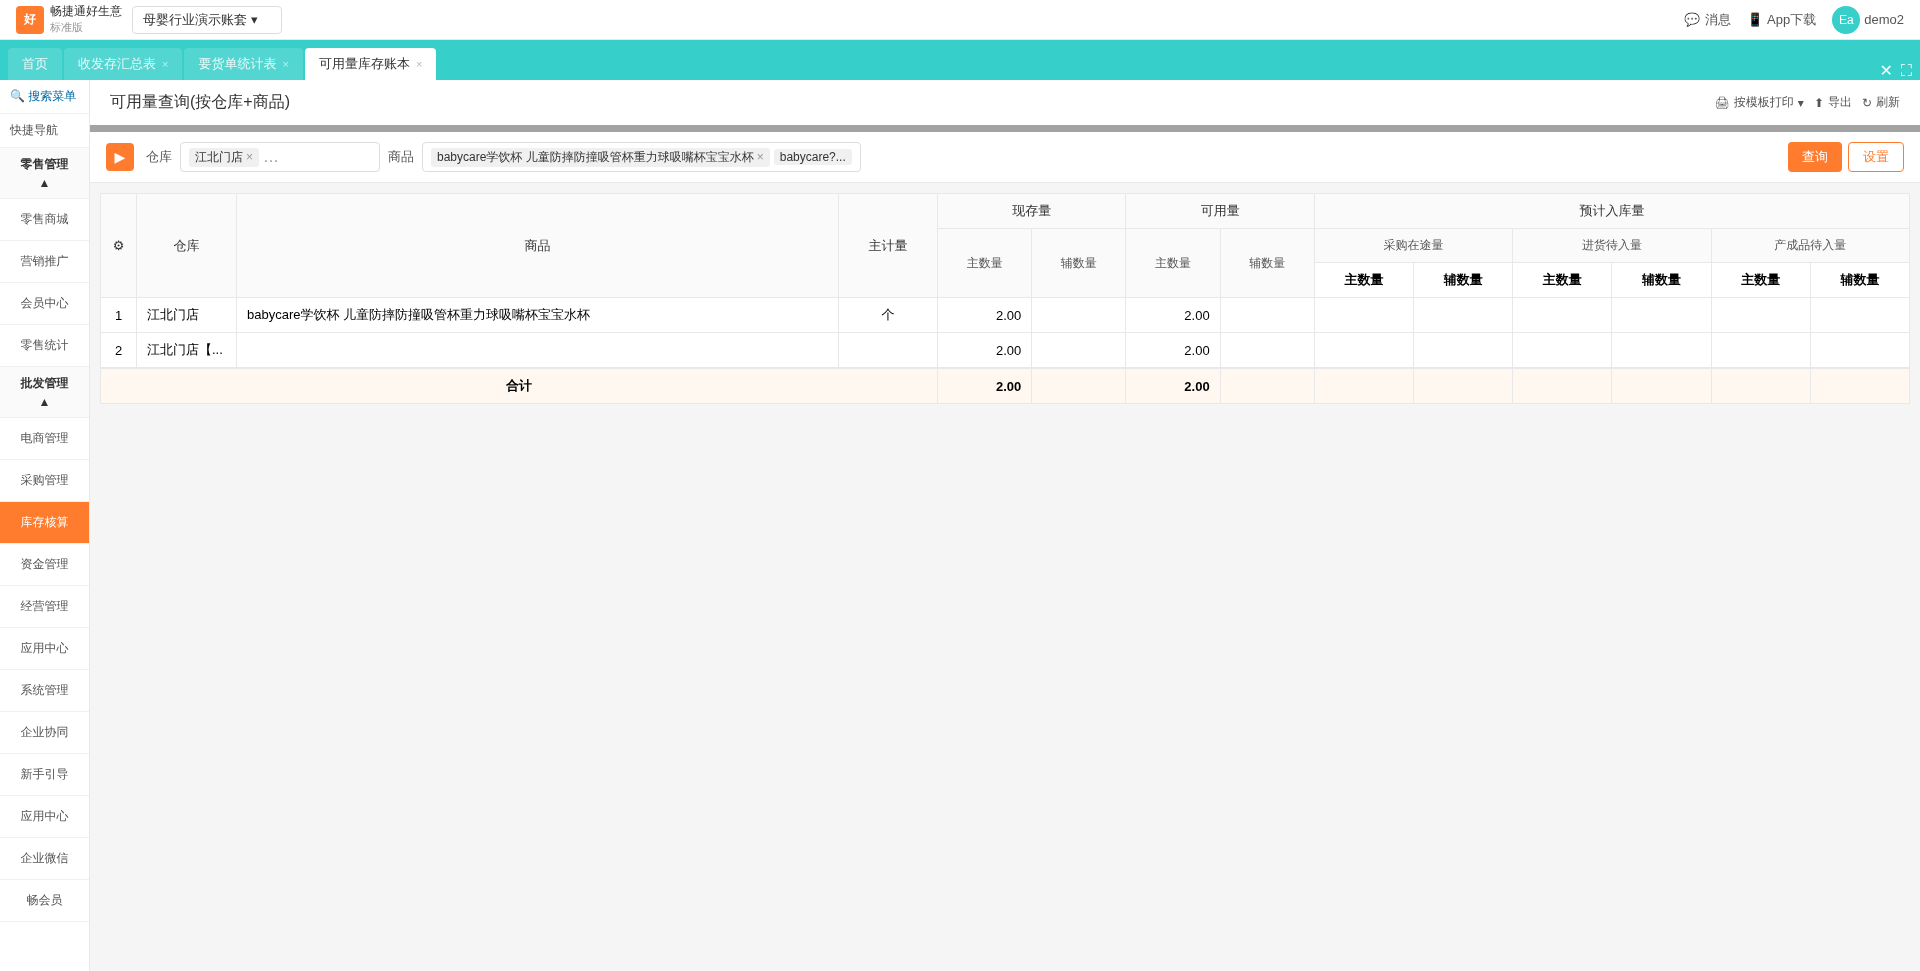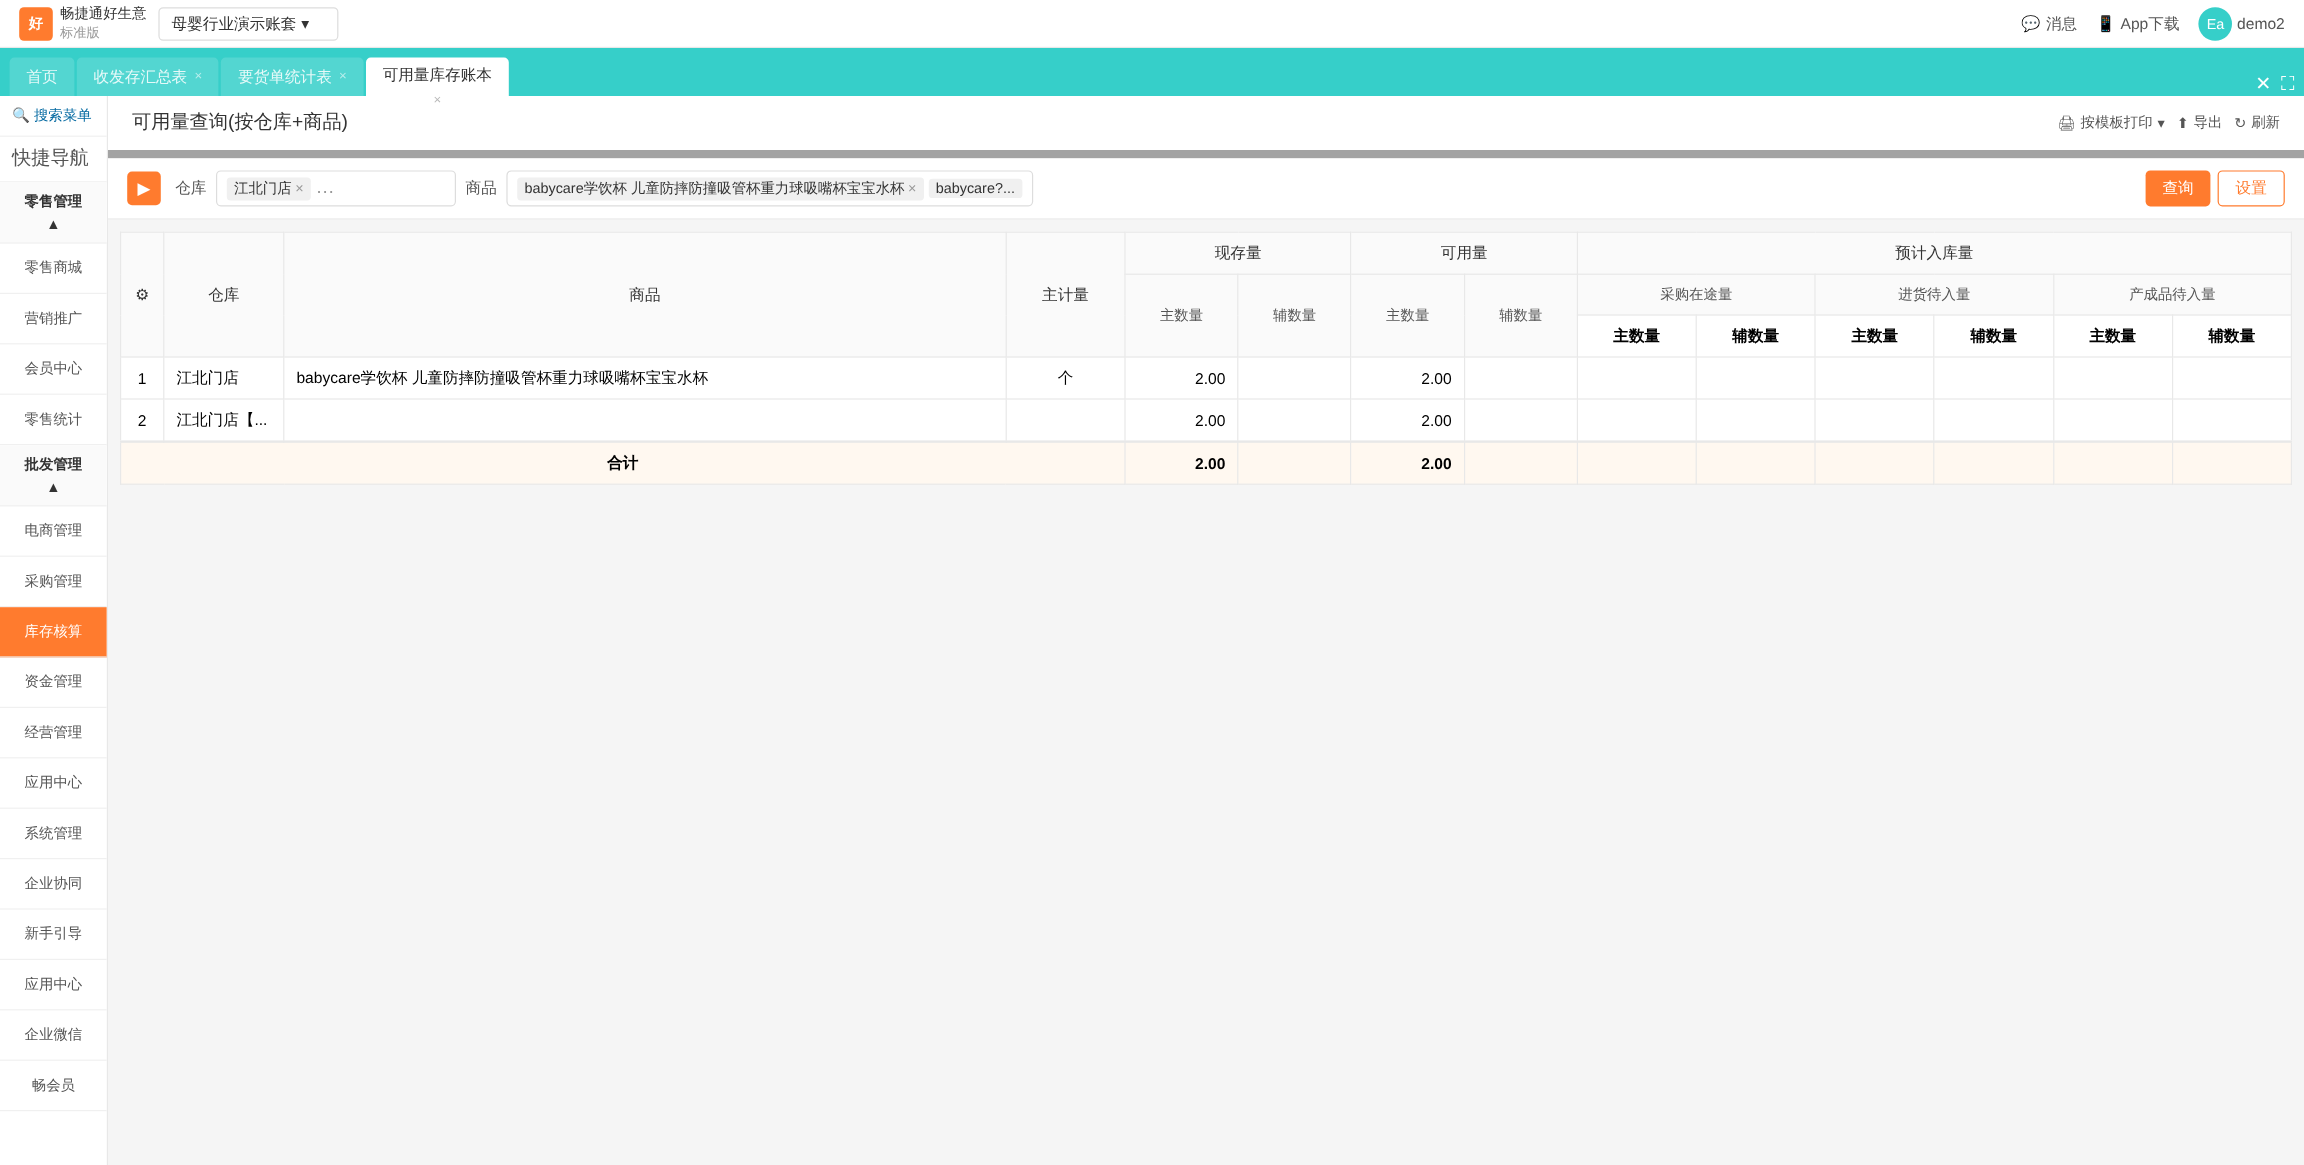--- a/index.html
+++ b/index.html
@@ -45,21 +45,20 @@
       background: rgba(255,255,255,0.15);
       display: flex;
       align-items: center;
       gap: 6px;
       height: 32px;
       white-space: nowrap;
     }
     .nav-tab.active {
       background: #fff;
       color: #333;
-      flex-direction: column;
     }
     .nav-tab .close-btn { font-size: 11px; color: inherit; cursor: pointer; opacity: 0.7; }
     .nav-tab.active .close-btn { color: #999; }
     .tab-close-all { margin-left: auto; color: white; cursor: pointer; font-size: 16px; display: flex; align-items: center; gap: 8px; }
 
     
     .main-layout { display: flex; flex: 1; overflow: hidden; }
 
     
     .sidebar {
@@ -87,21 +86,21 @@
     .sidebar-item.section-header {
       background: #fafafa;
       color: #333;
       font-weight: bold;
       display: flex;
       flex-direction: column;
       justify-content: space-between;
       padding: 8px 10px;
     }
     .sidebar-search { padding: 8px 10px; cursor: pointer; color: #0369a1; font-size: 12px; border-bottom: 1px solid #f0f0f0; }
-    .sidebar-nav { padding: 8px 10px; cursor: pointer; color: #555; font-size: 16px; border-bottom: 1px solid #f0f0f0; }
+    .sidebar-nav { padding: 8px 10px; cursor: pointer; color: #555; font-size: 12px; border-bottom: 1px solid #f0f0f0; }
 
     
     .content-area {
       flex: 1;
       display: flex;
       flex-direction: column;
       overflow: hidden;
       background: #f5f5f5;
     }
 

